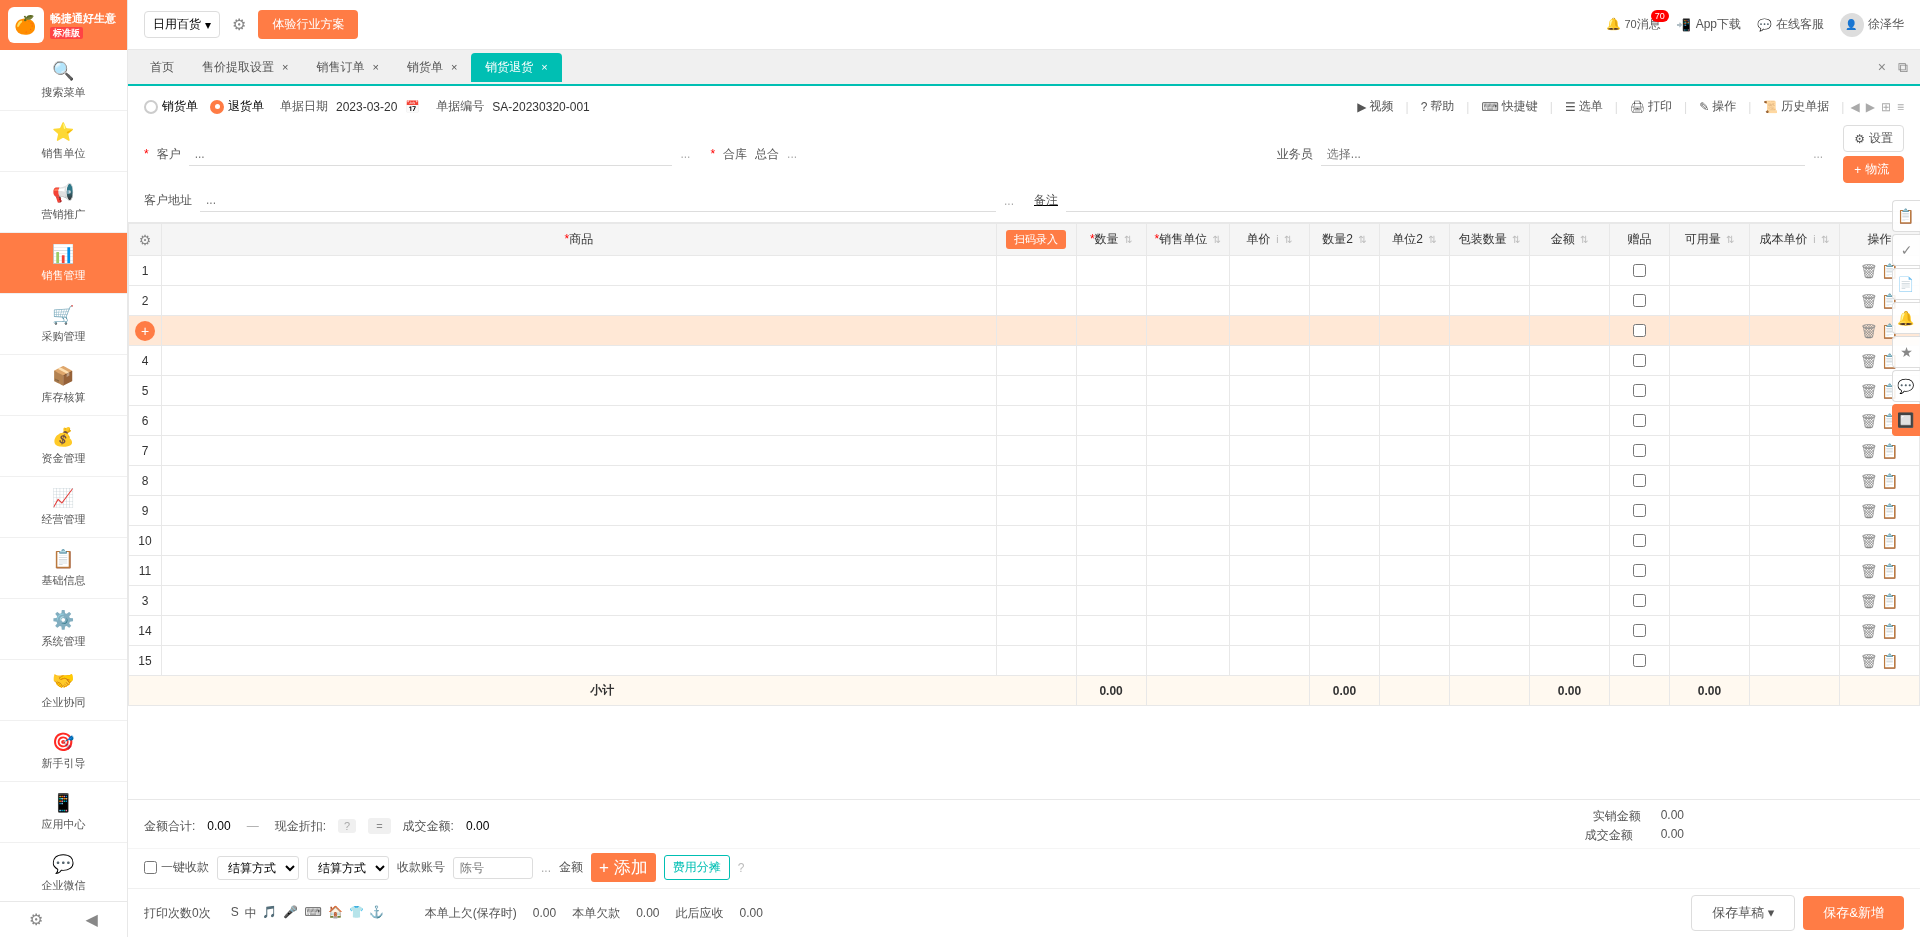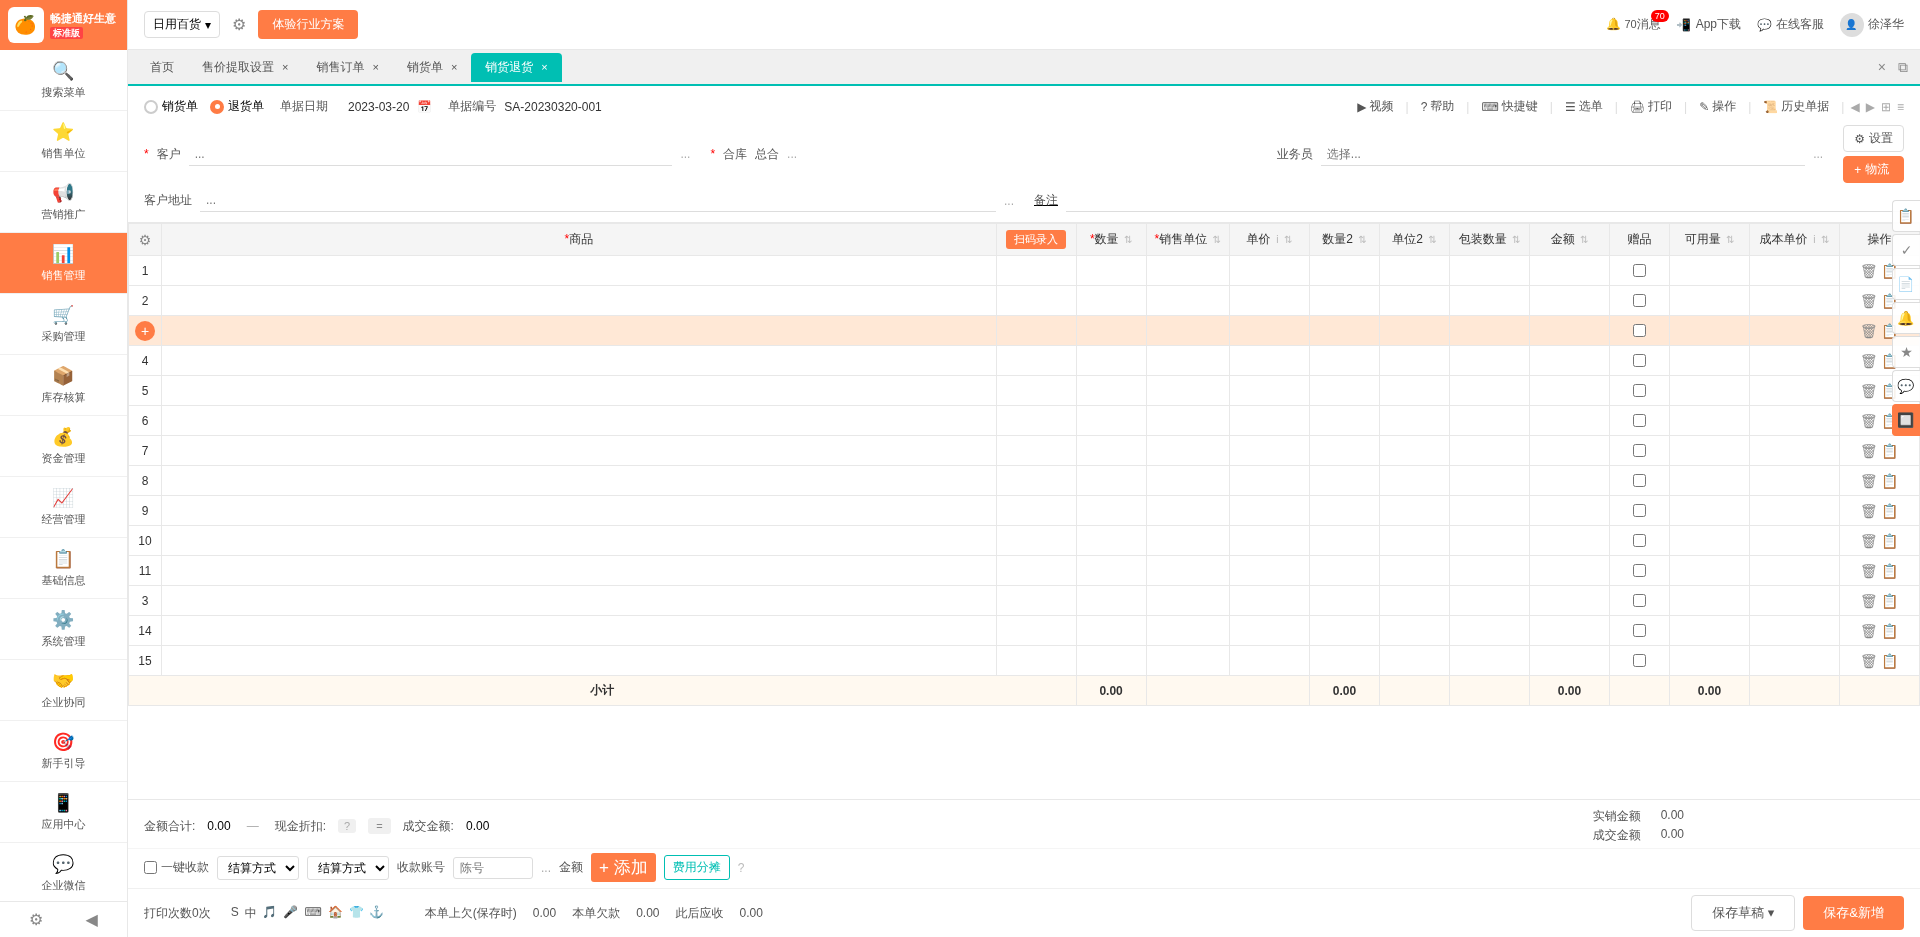--- a/index.html
+++ b/index.html
@@ -248,21 +248,21 @@
             <span>销货单</span>
           </label>
           <label class="radio-item">
             <div class="radio-dot checked"></div>
             <span>退货单</span>
           </label>
         </div>
 
         <div class="form-field-row">
           <span class="field-label">单据日期</span>
-          <span class="field-value" style="margin-left:16px;">2023-03-20</span>
+          <span class="field-value" style="margin-left:4px;">2023-03-20</span>
           <span style="margin-left:4px; color:#aaa; cursor:pointer;">📅</span>
         </div>
 
         <div class="form-field-row">
           <span class="field-label">单据编号</span>
           <span class="field-value" style="margin-left:4px;">SA-20230320-001</span>
         </div>
       </div>
 
       <div style="display:flex; align-items:center; gap:6px;">
@@ -776,21 +776,21 @@
         <span style="background:#f0f0f0; padding:1px 6px; border-radius:3px; color:#aaa; font-size:11px; cursor:pointer;">?</span>
         <span style="background:#f0f0f0; padding:2px 8px; border-radius:3px; color:#888; font-size:11px;">=</span>
         <span style="color:#555;">成交金额:</span>
         <span style="font-weight:500;">0.00</span>
 
         <div style="margin-left:auto; display:flex; flex-direction:column; align-items:flex-end; gap:2px; padding-right:220px;">
           <div style="display:flex; gap:20px; font-size:12px; color:#555;">
             <span>实销金额</span>
             <span style="font-weight:500;">0.00</span>
           </div>
-          <div style="display:flex; gap:20px; font-size:12px; color:#555;">
+          <div style="display:flex; gap:28px; font-size:12px; color:#555;">
             <span>成交金额</span>
             <span style="font-weight:500;">0.00</span>
           </div>
         </div>
       </div>
 
       <div style="display:flex; align-items:center; gap:8px; padding:4px 16px 6px; font-size:12px; border-top:1px solid #f5f5f5;">
         <label class="checkbox-label">
           <input type="checkbox" style="">
           <span>一键收款</span>

